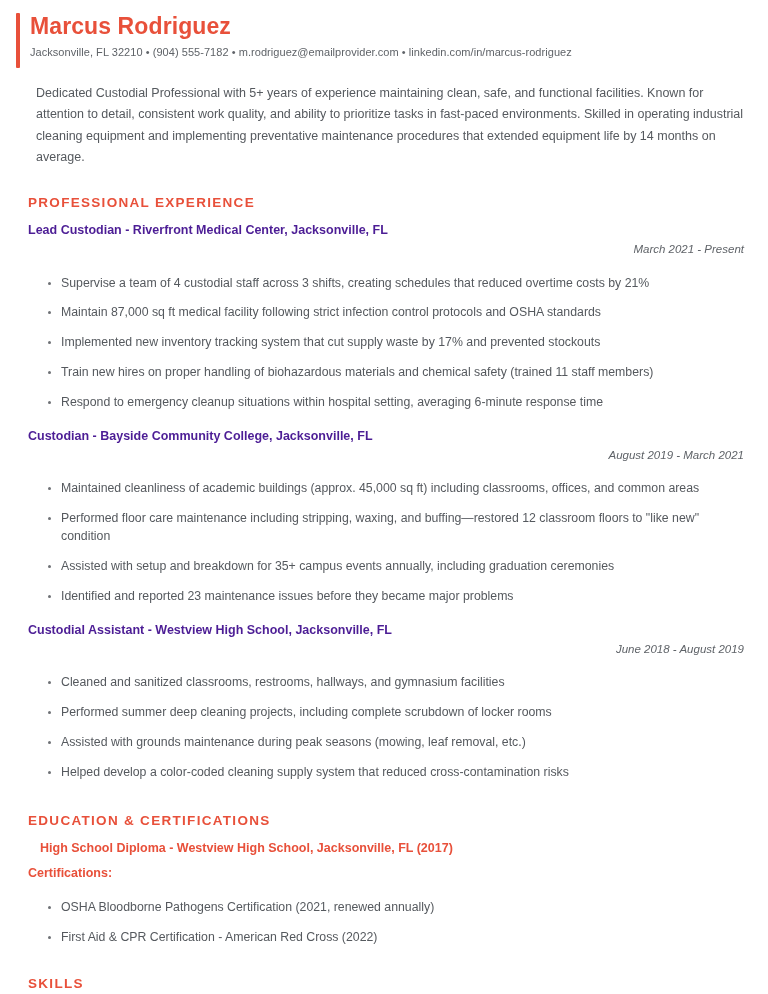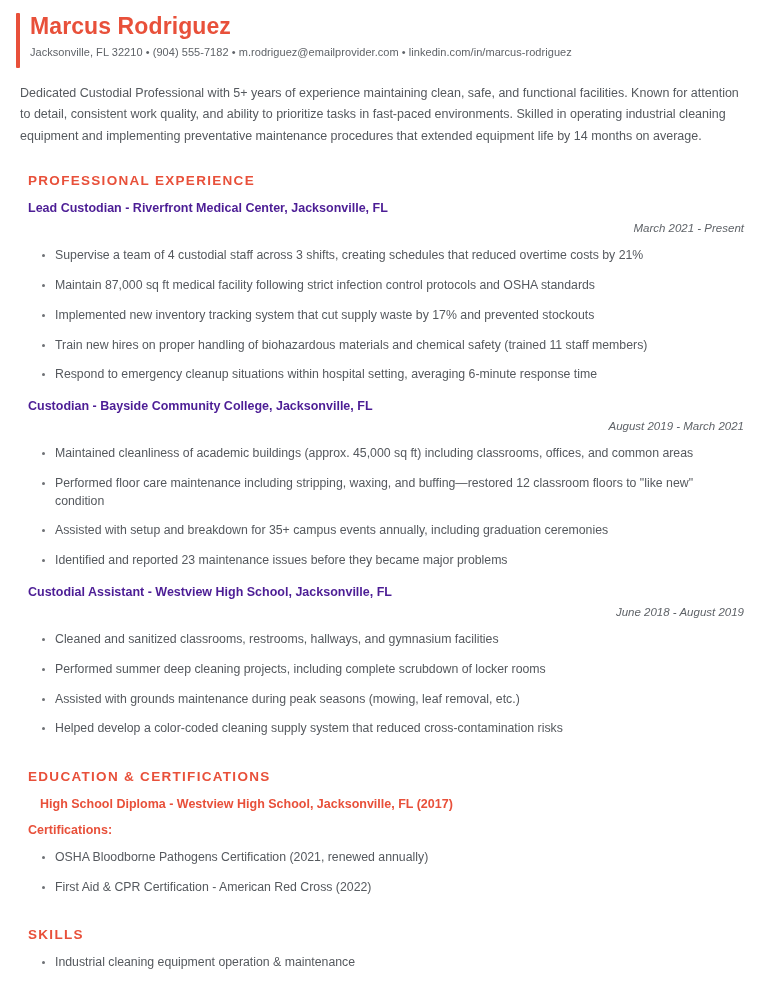--- a/index.html
+++ b/index.html
@@ -49,21 +49,21 @@
   .contact {
     font-size: 11px;
     color: #5f6368;
     line-height: 1.4;
     margin: 0;
     letter-spacing: 0.05px;
   }
 
   
   .summary {
-    margin: 12px 24px 0 20px;
+    margin: 12px 24px 0 36px;
     font-size: 12.5px;
     line-height: 1.72;
     color: #55595e;
     text-align: left;
   }
 
   
   .section {
     margin: 0 24px 0 28px;
   }
@@ -96,21 +96,21 @@
     font-style: italic;
     color: #5f6368;
     margin: 0 0 6px 0;
     line-height: 1.5;
     text-align: right;
   }
 
   
   ul.bullets {
     list-style: none;
-    margin: 10px;
+    margin: 16px;
     padding: 0;
   }
   ul.bullets > li {
     position: relative;
     padding-left: 17px;
     font-size: 12.3px;
     line-height: 1.45;
     color: #55595e;
     margin: 0 0 12px 0;
   }

